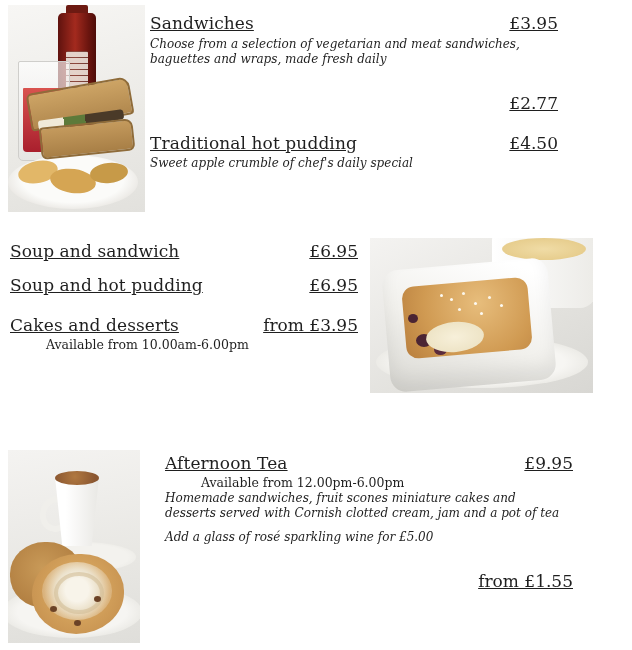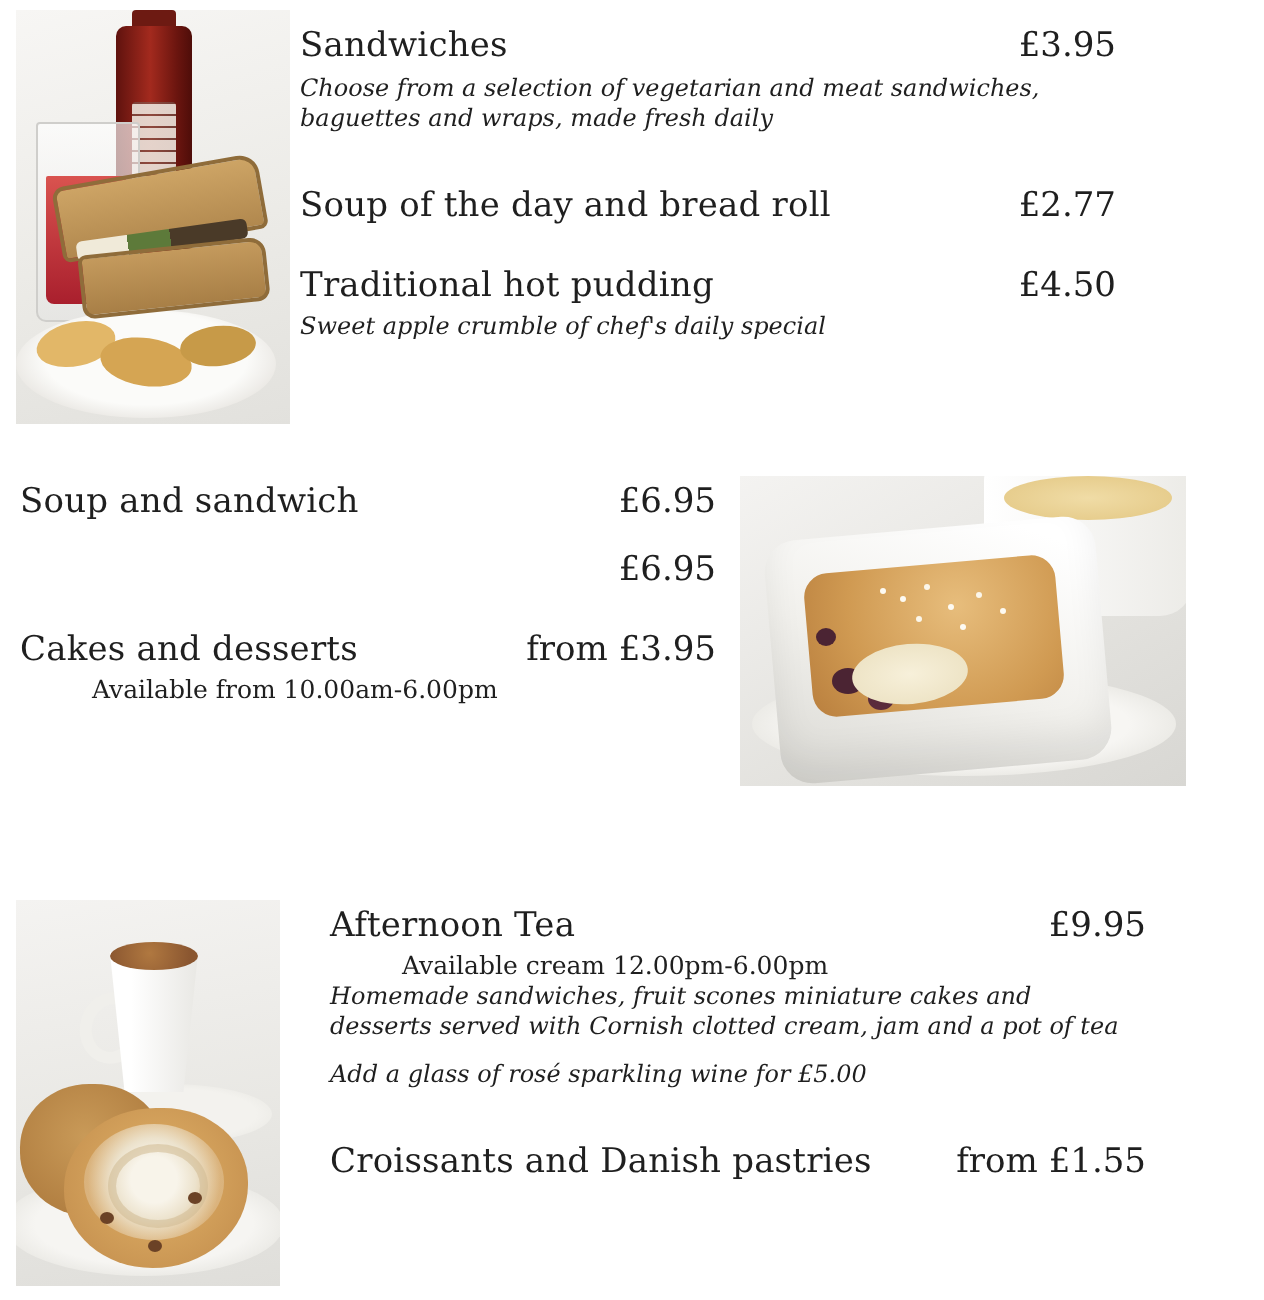--- a/index.html
+++ b/index.html
@@ -3,21 +3,21 @@
 <meta charset="utf-8">
 <title>Menu</title>
 <style>
   html,body{margin:0;padding:0;background:#ffffff;}
   .page{
     position:relative;width:632px;height:650px;background:#ffffff;overflow:hidden;
     font-family:"DejaVu Serif","Liberation Serif",serif;color:#1f1f1f;
   }
   
   .sec{position:absolute;}
-  .row{position:absolute;left:0;right:0;display:flex;align-items:center;}
+  .row{position:absolute;left:0;right:0;display:flex;align-items:center;text-decoration:underline;}
   .title{font-size:17px;line-height:22px;letter-spacing:.1px;}
   .price{font-size:17px;line-height:22px;margin-left:auto;white-space:nowrap;text-align:right;}
   .desc{position:absolute;left:0;right:0;font-style:italic;font-size:12px;line-height:15px;white-space:pre-line;}
   .note{position:absolute;left:0;right:0;font-size:12.5px;line-height:15px;margin-left:36px;}
   .sec1{left:150px;top:12px;width:408px;height:190px;}
   .sec2{left:10px;top:240px;width:348px;height:110px;}
   .sec3{left:165px;top:452px;width:408px;height:150px;}
 
   
   .photo{position:absolute;overflow:hidden;}
@@ -123,37 +123,37 @@
 
   <section class="sec sec1">
     <div class="row" style="top:0">
       <span class="title">Sandwiches</span>
       <span class="price">£3.95</span>
     </div>
     <div class="desc" style="top:25px">Choose from a selection of vegetarian and meat sandwiches,
 baguettes and wraps,  made fresh daily</div>
 
     <div class="row" style="top:80px">
-      <span class="title">Soup of the day and bread roll</span>
       <span class="price">£2.77</span>
     </div>
 
     <div class="row" style="top:120px">
       <span class="title">Traditional hot pudding</span>
       <span class="price">£4.50</span>
     </div>
     <div class="desc" style="top:144px">Sweet apple crumble of chef's daily special</div>
   </section>
 
   <section class="sec sec2">
     <div class="row" style="top:0">
       <span class="title">Soup and sandwich</span>
       <span class="price">£6.95</span>
     </div>
     <div class="row" style="top:34px">
+      <span class="title">Soup and hot pudding</span>
       <span class="price">£6.95</span>
     </div>
     <div class="row" style="top:74px">
       <span class="title">Cakes and desserts</span>
       <span class="price">from £3.95</span>
     </div>
     <div class="note" style="top:97px">Available from 10.00am-6.00pm</div>
   </section>
 
   <div class="photo photo2">
@@ -182,24 +182,23 @@
     <div class="p3-raisin a"></div>
     <div class="p3-raisin b"></div>
     <div class="p3-raisin c"></div>
   </div>
 
   <section class="sec sec3">
     <div class="row" style="top:0">
       <span class="title">Afternoon Tea</span>
       <span class="price">£9.95</span>
     </div>
-    <div class="note" style="top:23px">Available cream 12.00pm-6.00pm</div>
+    <div class="note" style="top:23px">Available from 12.00pm-6.00pm</div>
     <div class="desc" style="top:39px">Homemade sandwiches, fruit scones miniature cakes and
 desserts served with Cornish clotted cream, jam and a pot of tea</div>
     <div class="desc" style="top:78px">Add a glass of rosé sparkling wine for £5.00</div>
 
     <div class="row" style="top:118px">
-      <span class="title">Croissants and Danish pastries</span>
       <span class="price">from £1.55</span>
     </div>
   </section>
 
 </div>
 
 </body></html>

